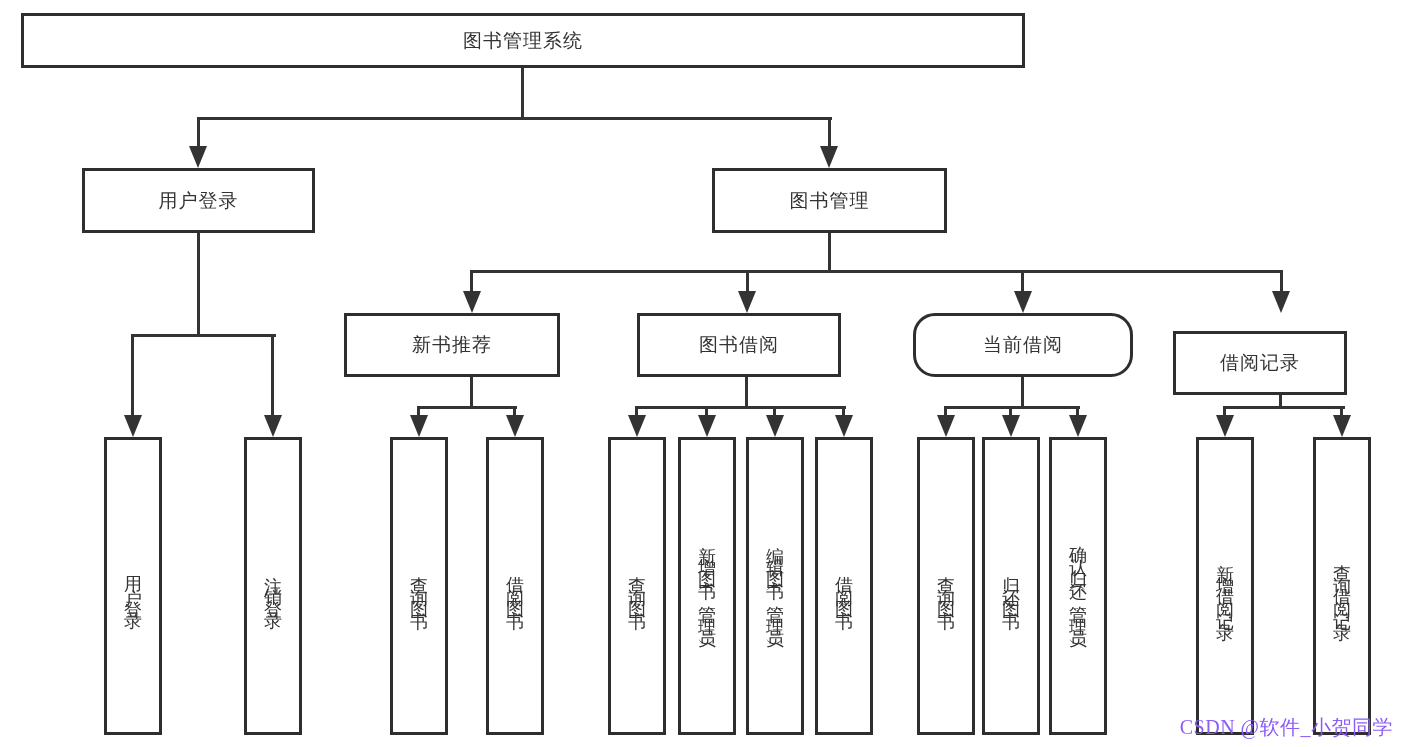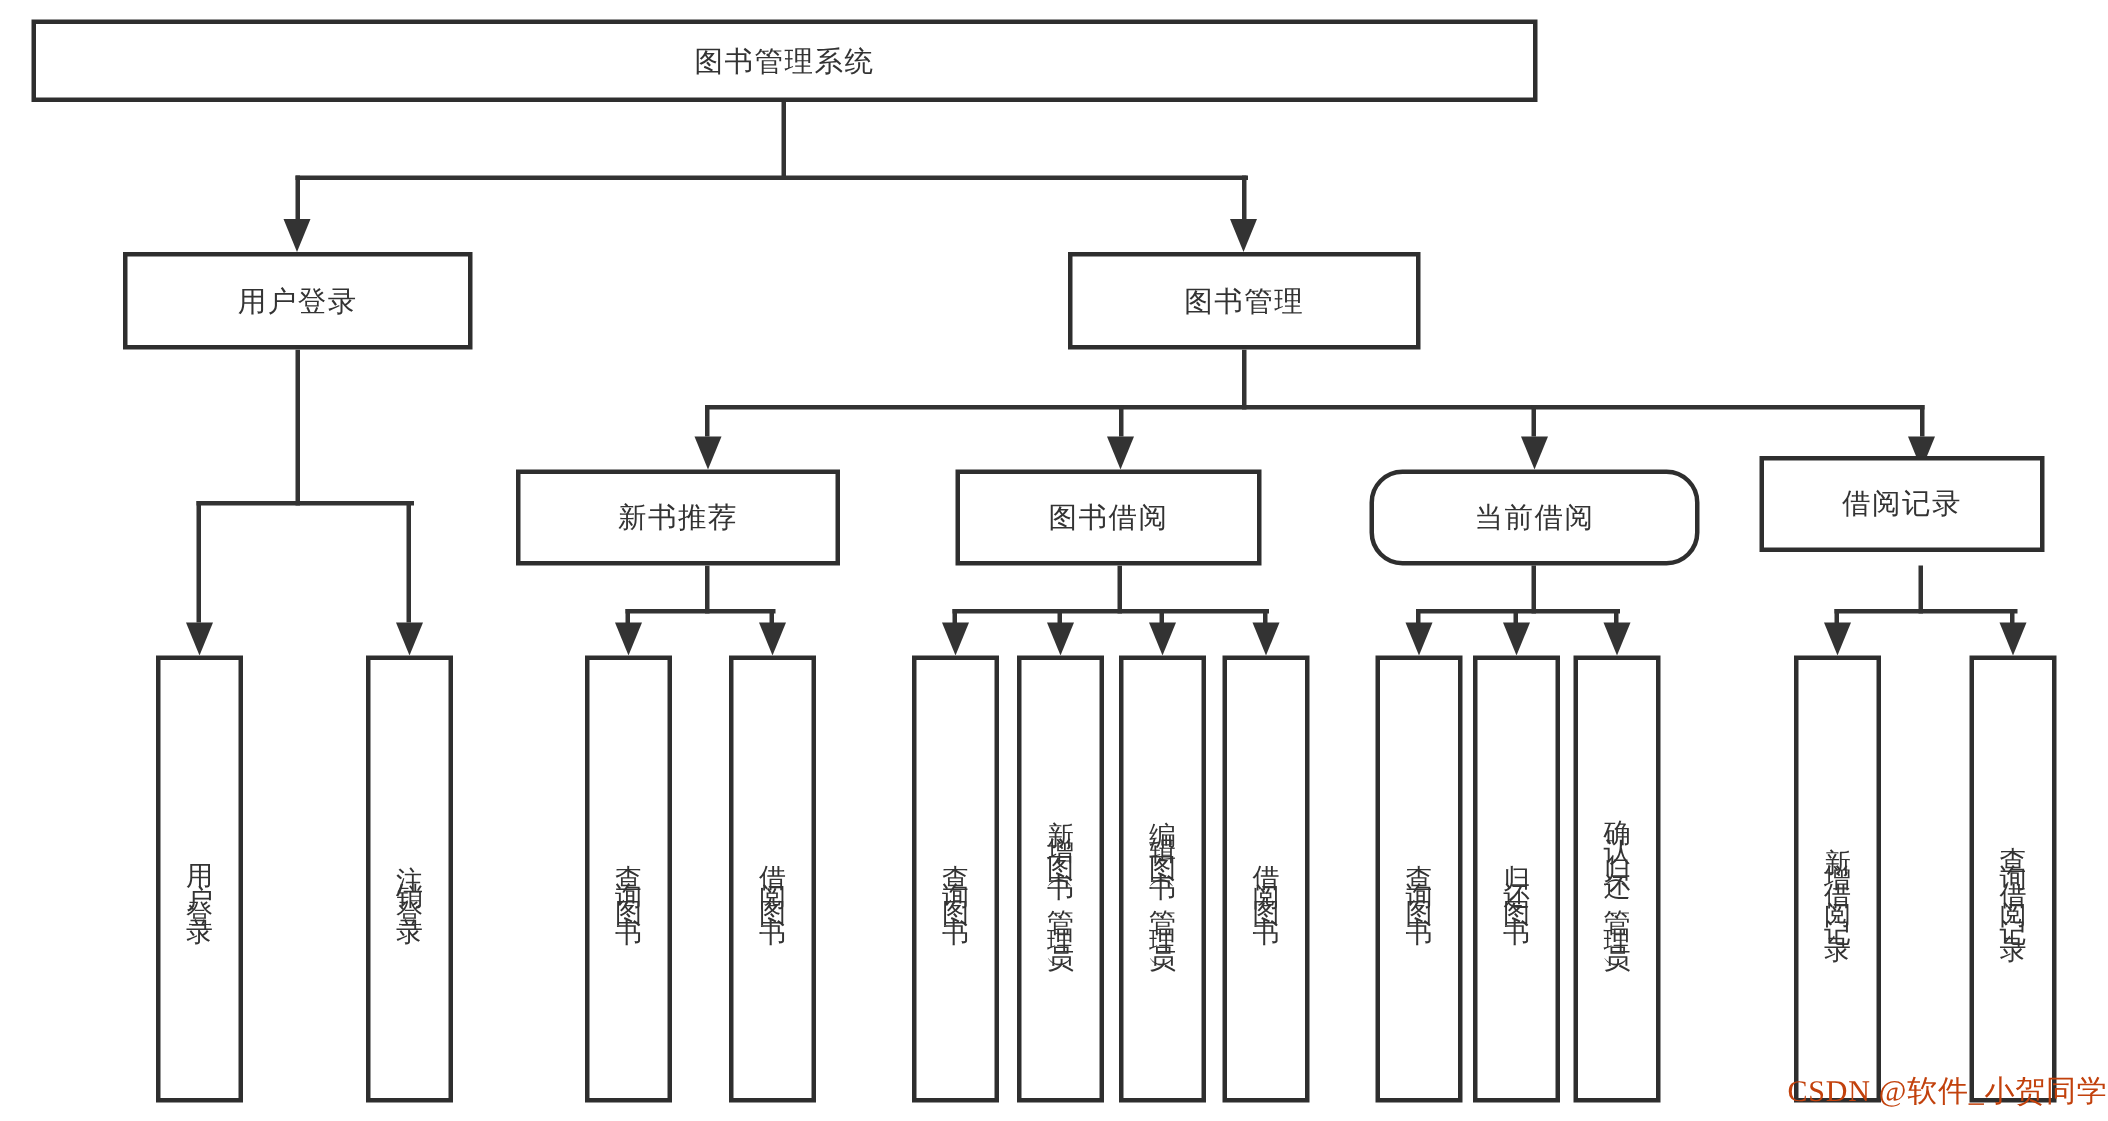--- a/index.html
+++ b/index.html
@@ -37,24 +37,24 @@
   .vline { width: 3px; }
   .arrow {
     position: absolute;
     width: 0; height: 0;
     border-left: 9px solid transparent;
     border-right: 9px solid transparent;
     border-top: 22px solid #333333;
   }
   .watermark {
     position: absolute;
-    right: 0;
+    right: 12px;
     bottom: 6px;
     font-size: 20px;
-    color: #c2410c;
+    color: #8b5cf6;
     z-index: 5;
     letter-spacing: 0.5px;
   }
 </style>
 </head>
 <body>
 
 <div class="canvas">
 
   <div class="line vline" style="left:521px; top:68px; height:50px;"></div>
@@ -129,21 +129,21 @@
 
   <div class="box h-label" style="left:344px; top:313px; width:216px; height:64px;">
     <span class="lbl">新书推荐</span>
   </div>
   <div class="box h-label" style="left:637px; top:313px; width:204px; height:64px;">
     <span class="lbl">图书借阅</span>
   </div>
   <div class="box h-label" style="left:913px; top:313px; width:220px; height:64px;border-radius:22px;">
     <span class="lbl">当前借阅</span>
   </div>
-  <div class="box h-label" style="left:1173px; top:304px; width:190px; height:64px;">
+  <div class="box h-label" style="left:1173px; top:331px; width:174px; height:64px;">
     <span class="lbl">借阅记录</span>
   </div>
 
   <div class="box v-label" style="left:104px; top:437px; width:58px; height:298px;">
     <span class="lbl">用户登录</span>
   </div>
   <div class="box v-label" style="left:244px; top:437px; width:58px; height:298px;">
     <span class="lbl">注销登录</span>
   </div>
 

